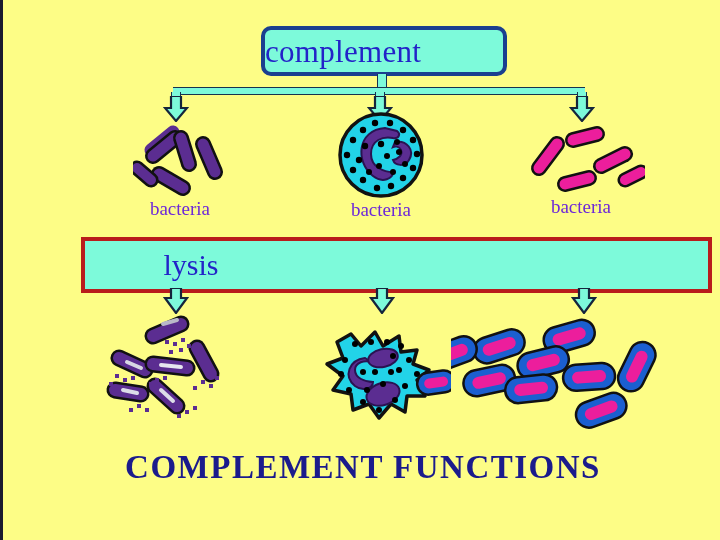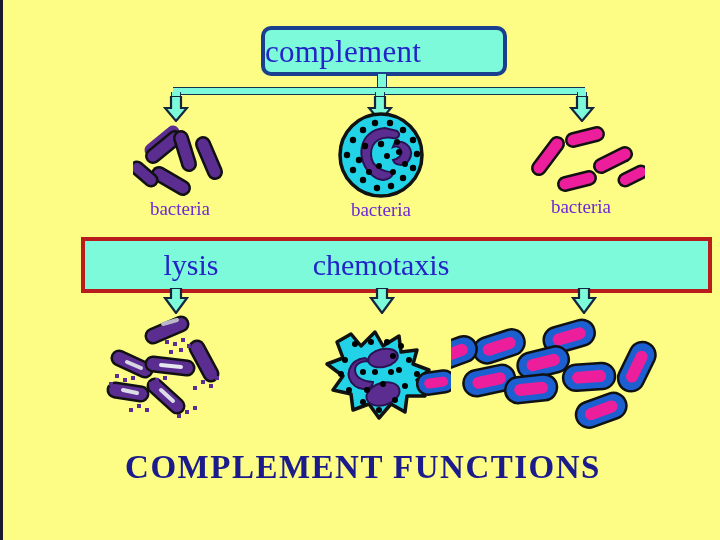--- a/index.html
+++ b/index.html
@@ -214,21 +214,20 @@
       <line x1="104" y1="58" x2="120" y2="50" stroke="#ec1e9c" stroke-width="10"></line>
     </g>
   </svg>
 
   <div class="organism-label" style="left:112px; top:198px; width:130px;">bacteria</div>
   <div class="organism-label" style="left:313px; top:199px; width:130px;">bacteria</div>
   <div class="organism-label" style="left:513px; top:196px; width:130px;">bacteria</div>
 
   <div id="functions-bar">
     <span class="func-label" style="left:106px;">lysis</span>
-    <span class="func-label" style="left:296px;">chemotaxis</span>
   </div>
 
   <svg class="arrow" style="left:160px; top:288px;" viewBox="0 0 26 26">
     <polygon points="8,0 18,0 18,10 24,10 13,25 2,10 8,10" fill="#7dfada" stroke="#15253c" stroke-width="2.2"></polygon>
   </svg>
   <svg class="arrow" style="left:366px; top:288px;" viewBox="0 0 26 26">
     <polygon points="8,0 18,0 18,10 24,10 13,25 2,10 8,10" fill="#7dfada" stroke="#15253c" stroke-width="2.2"></polygon>
   </svg>
   <svg class="arrow" style="left:568px; top:288px;" viewBox="0 0 26 26">
     <polygon points="8,0 18,0 18,10 24,10 13,25 2,10 8,10" fill="#7dfada" stroke="#15253c" stroke-width="2.2"></polygon>

